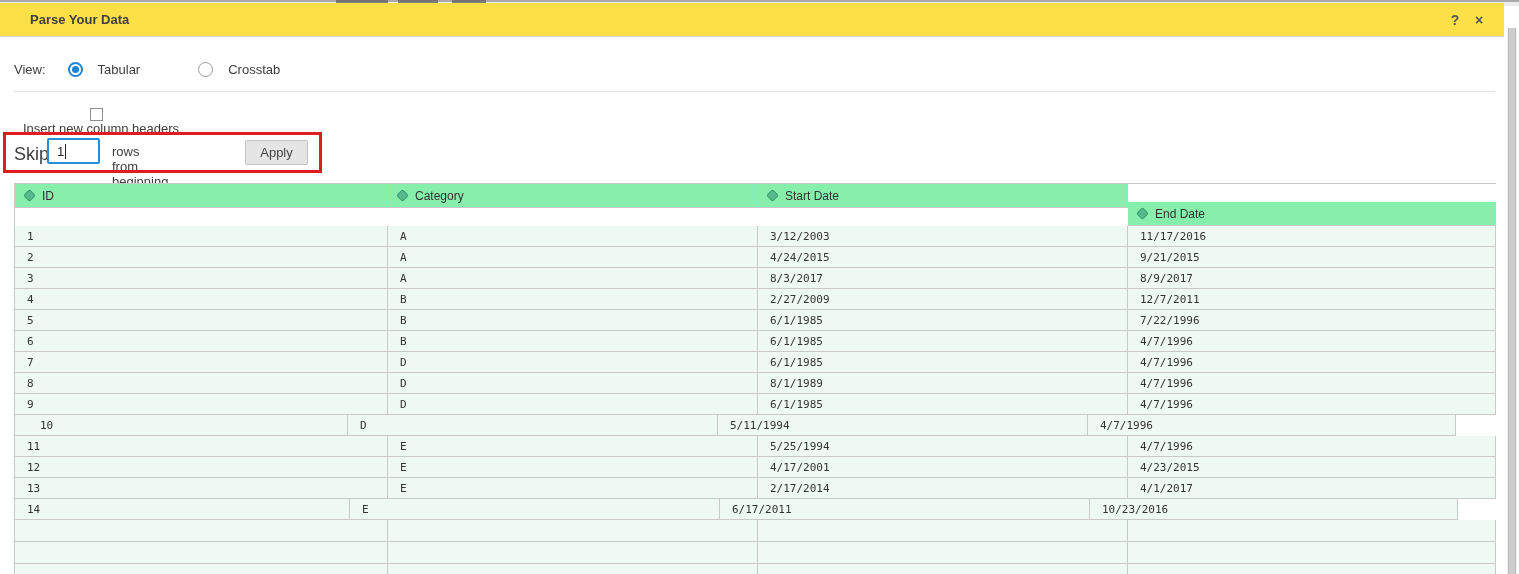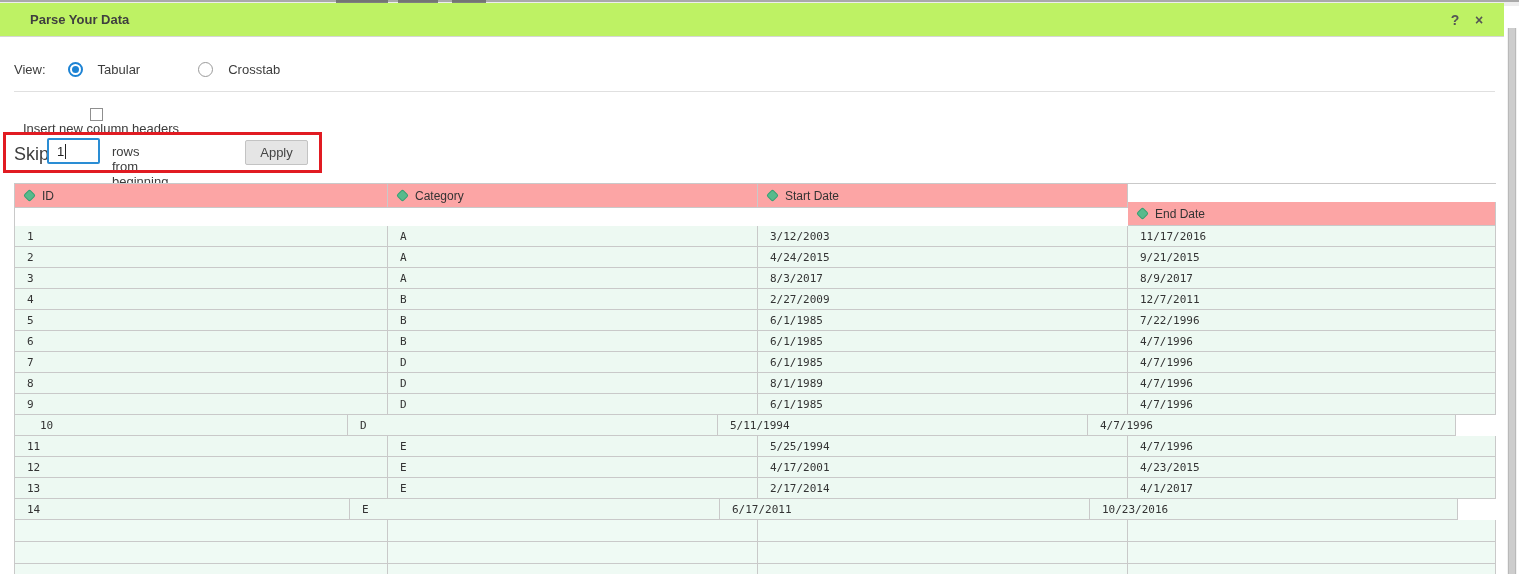--- a/index.html
+++ b/index.html
@@ -7,21 +7,21 @@
               font-family:"Liberation Sans", sans-serif; }
   .screen { position:relative; width:1519px; height:574px; background:#ffffff; overflow:hidden; }
 
   
   .page-top-strip { position:absolute; left:0; top:0; width:1519px; height:6px; background:#ededed; }
   .page-top-strip .edge { position:absolute; left:0; top:0; width:100%; height:2px; background:#a9a9a9; }
   .remnant { position:absolute; top:0; height:4px; background:#6b6b6b; opacity:.85; }
 
   
   .dialog { position:absolute; left:0; top:3px; width:1504px; height:571px; background:#ffffff; }
-  .titlebar { position:absolute; left:0; top:0; width:100%; height:34px; background:#bef264;
+  .titlebar { position:absolute; left:0; top:0; width:100%; height:34px; background:#fde047;
               border-bottom:1px solid #d6d6d6; }
   .titlebar .title { position:absolute; left:30px; top:9px; font-size:13px; font-weight:bold; color:#3f3f3f; }
   .tb-icon { position:absolute; top:8px; font-size:14px; font-weight:bold; color:#555; cursor:pointer;
              width:18px; text-align:center; line-height:18px; }
   .tb-help { right:40px; }
   .tb-close { right:16px; }
 
   
   .view-row { position:absolute; left:14px; top:57px; height:18px; display:flex; align-items:center; }
   .view-label { font-size:13px; color:#3c3c3c; margin-right:22px; }
@@ -56,21 +56,21 @@
   
   .annotation { position:absolute; left:3px; top:129px; width:319px; height:41px;
                 border:3px solid #e11b22; pointer-events:none; }
 
   
   .table-wrap { position:absolute; left:14px; top:180px; width:1482px; height:394px; overflow:hidden;
                 border-left:1px solid #c9c9c9; border-top:1px solid #c9c9c9; }
   .tr { display:flex; width:1481px; }
   .th, .td { border-right:1px solid #c9c9c9; border-bottom:1px solid #c9c9c9; overflow:hidden;
              display:flex; align-items:center; }
-  .header-row .th { height:24px; background:#fca5a5; padding-left:10px; cursor:pointer; }
+  .header-row .th { height:24px; background:#86efac; padding-left:10px; cursor:pointer; }
   .th-label { font-size:12px; color:#333; margin-left:8px; }
   .diamond { width:9px; height:9px; background:#57ba8c; border:1px solid #35a173; border-radius:2px;
              transform:rotate(45deg); flex:0 0 auto; }
   .body-row .td { height:21px; background:#edf9f2; padding-left:12px;
                   font-family:"DejaVu Sans Mono", monospace; font-size:11px; color:#333; }
   .empty-row .td { height:22px; background:#effaf4; }
 
   
   .scrollbar { position:absolute; right:2px; top:28px; width:10px; height:546px; background:#f2f2f2; }
   .scroll-thumb { position:absolute; left:1px; top:0; width:8px; height:546px; background:#cdcdcd;

